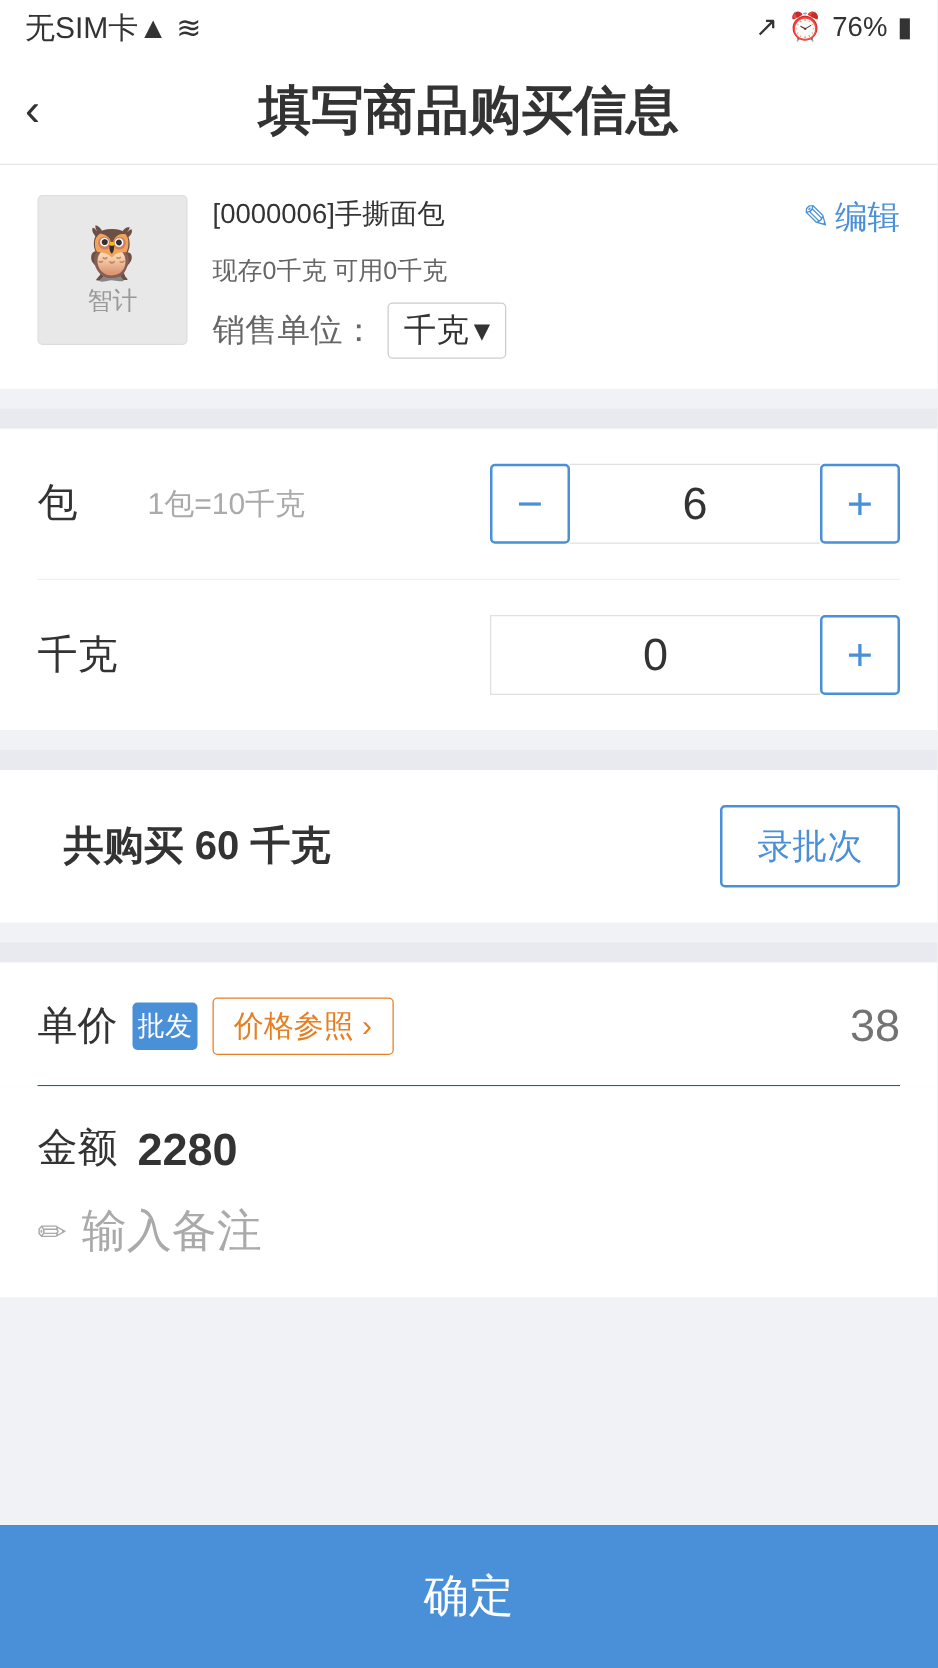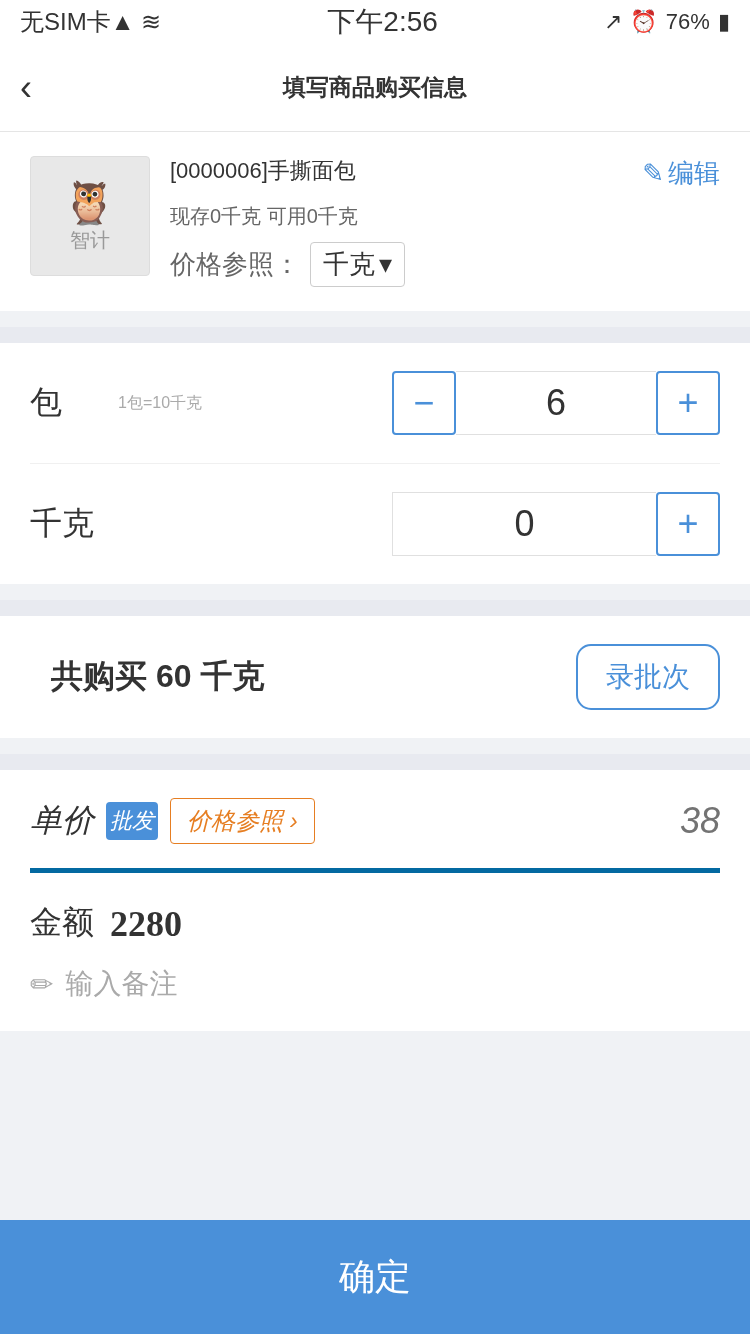--- a/index.html
+++ b/index.html
@@ -41,21 +41,21 @@
       border-bottom: 1px solid #e5e5e5;
     }
     .nav-back {
       position: absolute;
       left: 20px;
       font-size: 36px;
       color: #333;
       cursor: pointer;
     }
     .nav-title {
-      font-size: 23px;
+      font-size: 42px;
       font-weight: 600;
       color: #333;
       font-family: Liberation Serif, serif;
     }
 
     
     .product-card {
       background: #fff;
       padding: 24px 30px;
       display: flex;
@@ -141,21 +141,21 @@
     }
     .input-row:last-child {
       border-bottom: none;
     }
     .input-label {
       font-size: 32px;
       color: #333;
       min-width: 80px;
     }
     .input-hint {
-      font-size: 16px;
+      font-size: 24px;
       color: #aaa;
       margin-left: 8px;
     }
     .input-controls {
       display: flex;
       align-items: center;
       margin-left: auto;
     }
     .qty-btn {
       width: 64px;
@@ -207,38 +207,37 @@
       margin-left: 21px;
     }
     .total-text span {
       font-weight: 600;
     }
     .batch-btn {
       border: 2px solid #4a90d9;
       color: #4a90d9;
       padding: 12px 28px;
       font-size: 28px;
-      border-radius: 15px;
+      border-radius: 4px;
       background: #fff;
       cursor: pointer;
     }
 
     
     .price-section {
       background: #fff;
       padding: 28px 30px 0 30px;
       margin-bottom: 0;
     }
     .price-row {
       display: flex;
       align-items: center;
       justify-content: space-between;
       padding-bottom: 24px;
-      border-bottom: 5px solid #0369a1;
-      font-style: italic;
+      border-bottom: 1px solid #0369a1;
     }
     .price-label {
       display: flex;
       align-items: center;
       gap: 12px;
       font-size: 32px;
       color: #333;
     }
     .price-tag {
       background: #4a90d9;
@@ -275,33 +274,32 @@
       margin-bottom: 20px;
     }
     .amount-label {
       font-size: 32px;
       color: #333;
     }
     .amount-value {
       font-size: 36px;
       font-weight: 600;
       color: #333;
-      font-family: Liberation Serif, serif;
     }
     .remark-row {
       display: flex;
       align-items: center;
       gap: 12px;
     }
     .pencil-icon {
       font-size: 28px;
       color: #aaa;
     }
     .remark-text {
-      font-size: 28px;
+      font-size: 36px;
       color: #aaa;
     }
 
     
     .empty-area {
       flex: 1;
       background: #f0f2f5;
       min-height: 200px;
     }
 
@@ -323,21 +321,20 @@
     }
   </style>
 </head>
 <body>
 
 <div class="status-bar">
   <div class="status-left">
     <span>无SIM卡</span>
     <span>▲ ≋</span>
   </div>
-  <div class="status-center">下午2:56</div>
   <div class="status-right">
     <span>↗</span>
     <span>⏰</span>
     <span>76%</span>
     <span>▮</span>
   </div>
 </div>
 
 <div class="nav-bar">
   <span class="nav-back">‹</span>
@@ -354,21 +351,21 @@
   <div class="product-info">
     <div class="product-name-row">
       <span class="product-name">[0000006]手撕面包</span>
       <span class="edit-btn">
         <span>✎</span>
         <span>编辑</span>
       </span>
     </div>
     <div class="product-stock">现存0千克   可用0千克</div>
     <div class="product-unit-row">
-      <span>价格参照：</span>
+      <span>销售单位：</span>
       <div class="unit-select">
         <span>千克</span>
         <span>▾</span>
       </div>
     </div>
   </div>
 </div>
 
 <div class="section-sep"></div>
 

